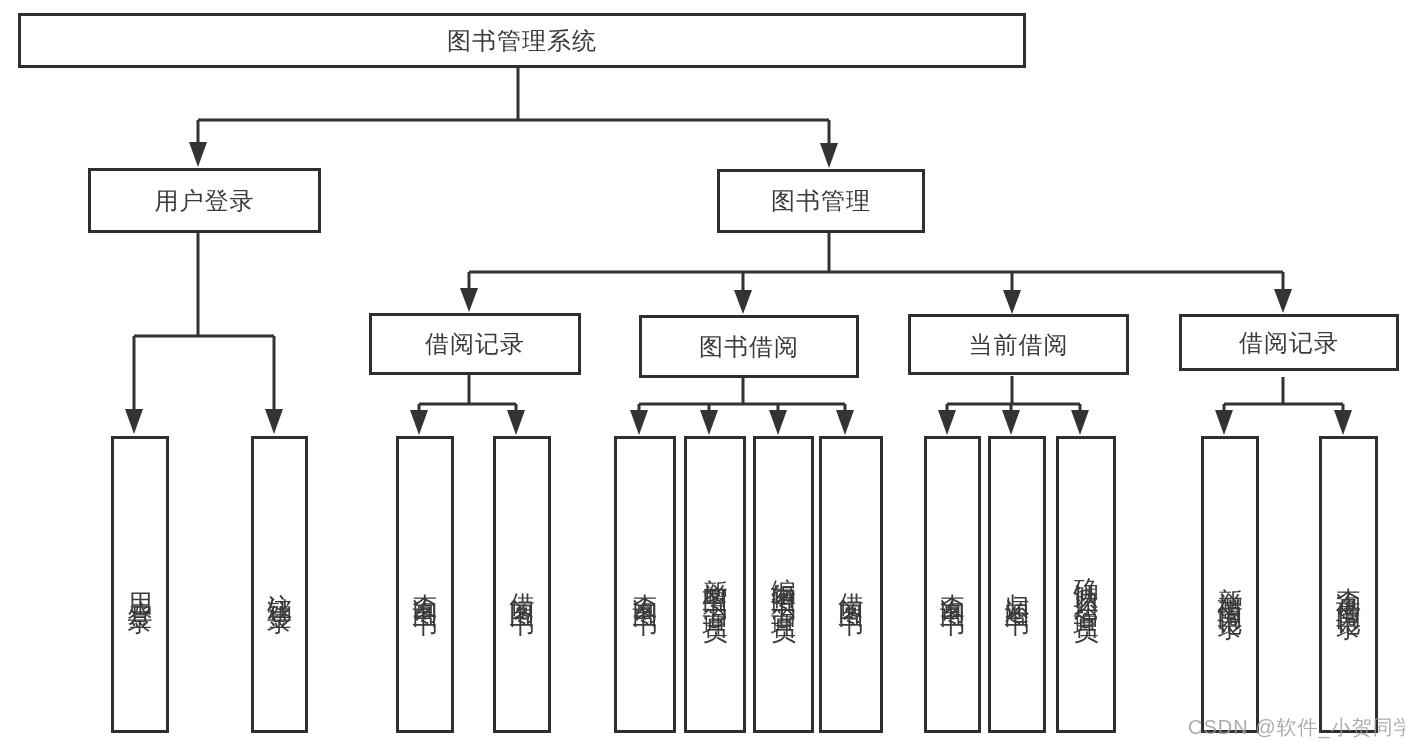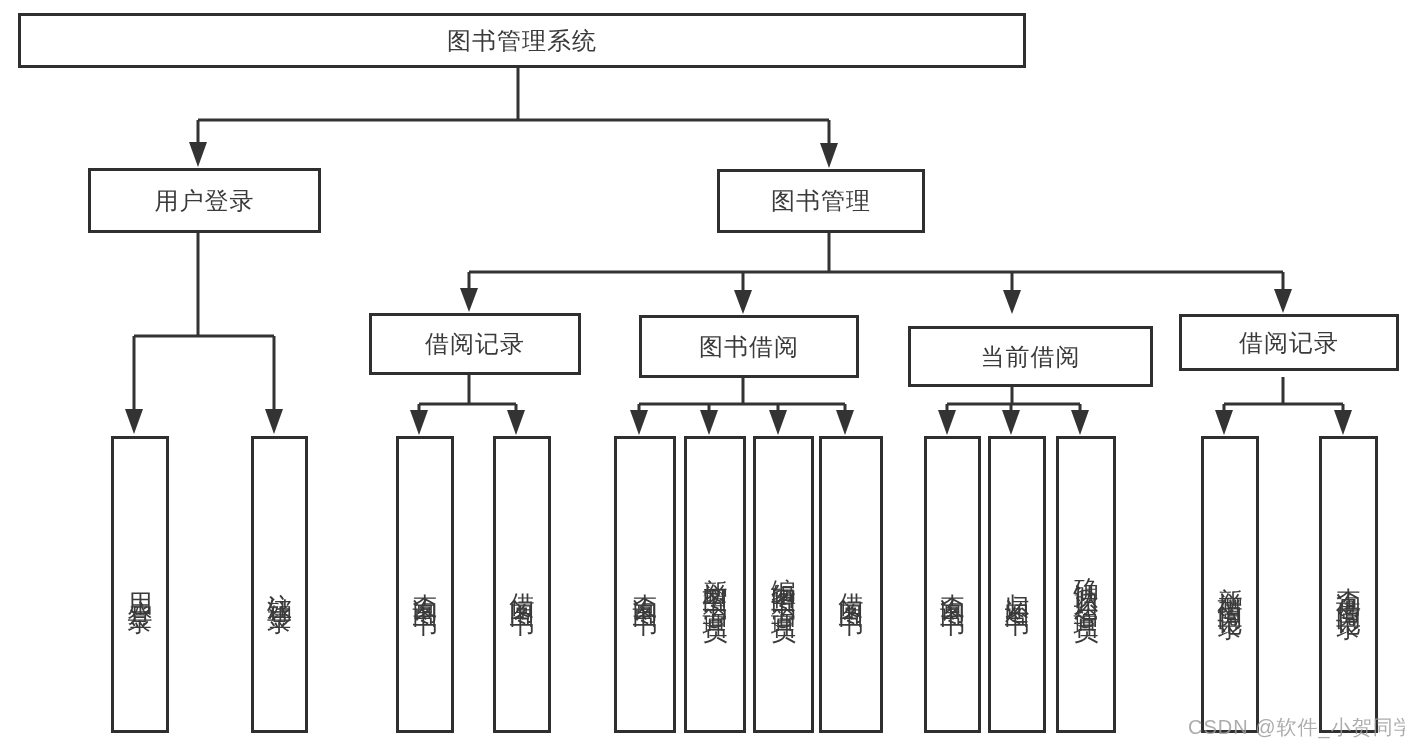--- a/index.html
+++ b/index.html
@@ -114,21 +114,21 @@
   <div class="node node-h" style="left:711px;top:169px;width:208px;height:64px;">
     <span>图书管理</span>
   </div>
 
   <div class="node node-h" style="left:363px;top:313px;width:212px;height:62px;">
     <span>借阅记录</span>
   </div>
   <div class="node node-h" style="left:633px;top:315px;width:220px;height:63px;">
     <span>图书借阅</span>
   </div>
-  <div class="node node-h" style="left:902px;top:326px;width:245px;height:61px;">
+  <div class="node node-h" style="left:902px;top:314px;width:221px;height:61px;">
     <span>当前借阅</span>
   </div>
   <div class="node node-h" style="left:1173px;top:314px;width:220px;height:57px;">
     <span>借阅记录</span>
   </div>
 
   <div class="node node-v" style="left:105px;top:436px;width:58px;height:297px;">
     <span>用户登录</span>
   </div>
   <div class="node node-v" style="left:245px;top:436px;width:57px;height:297px;">

